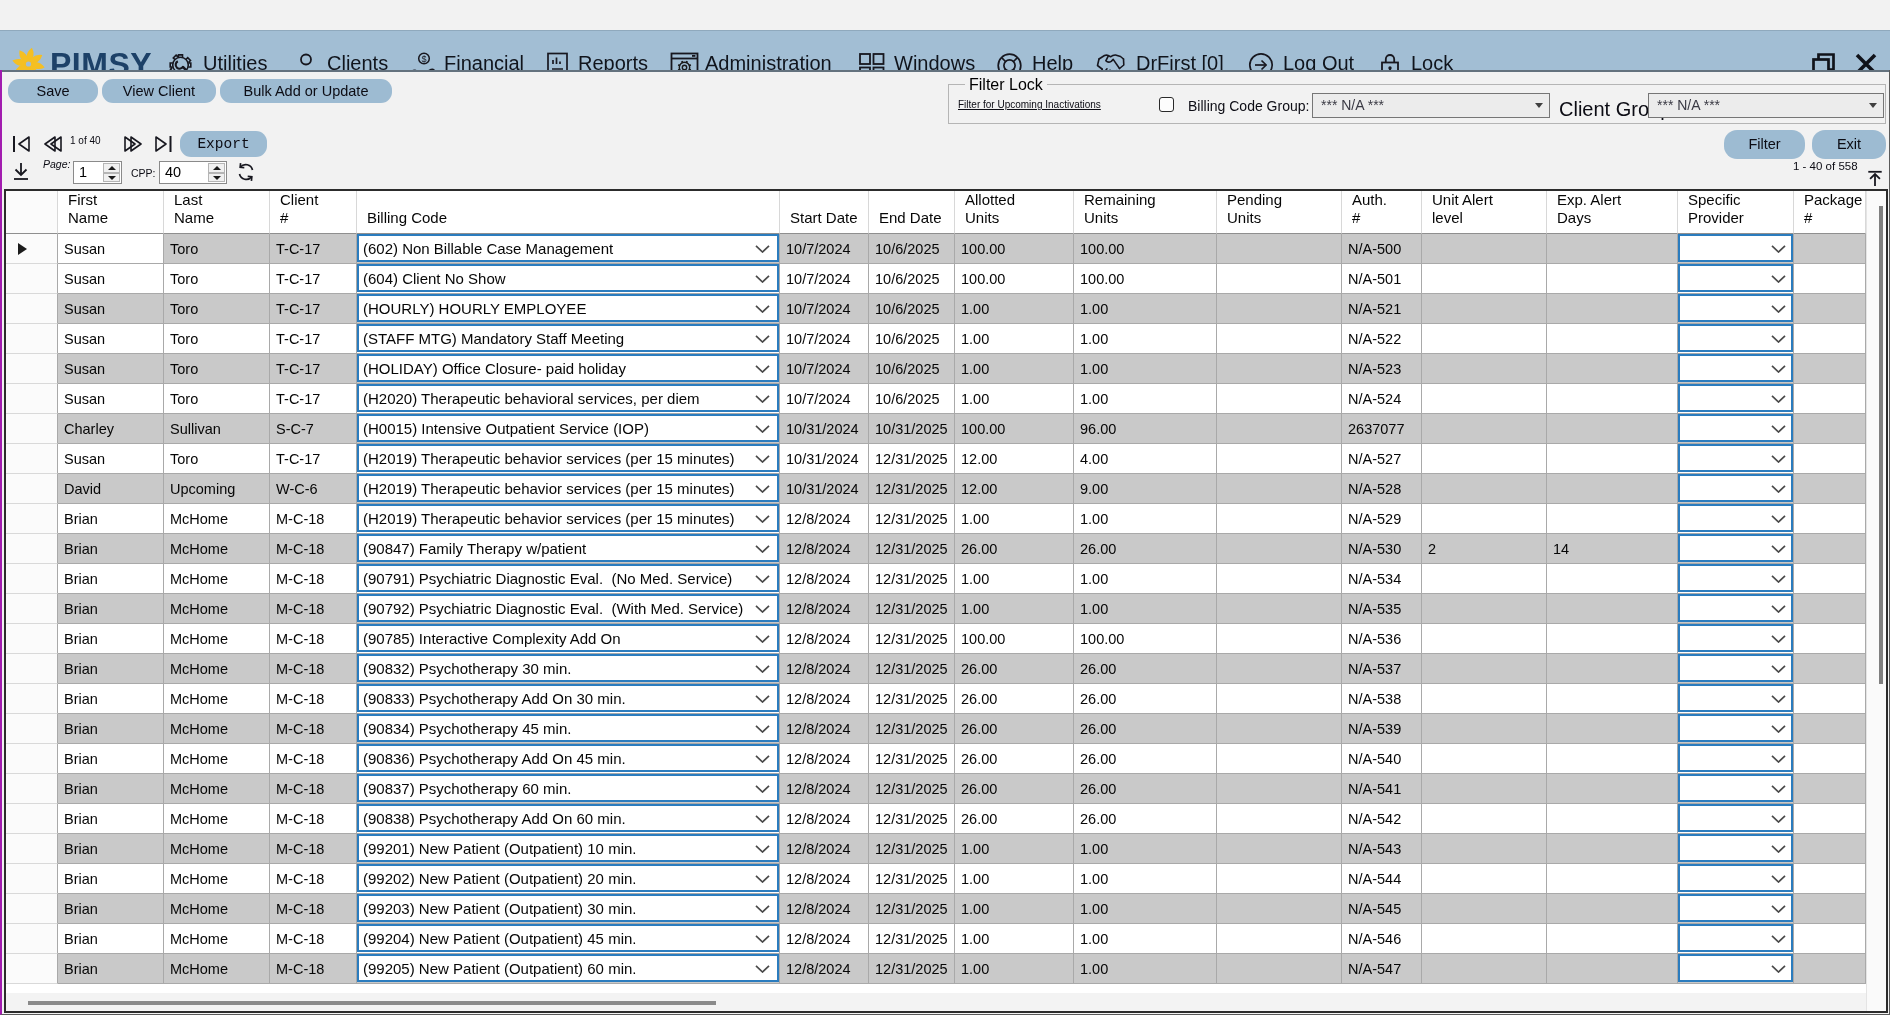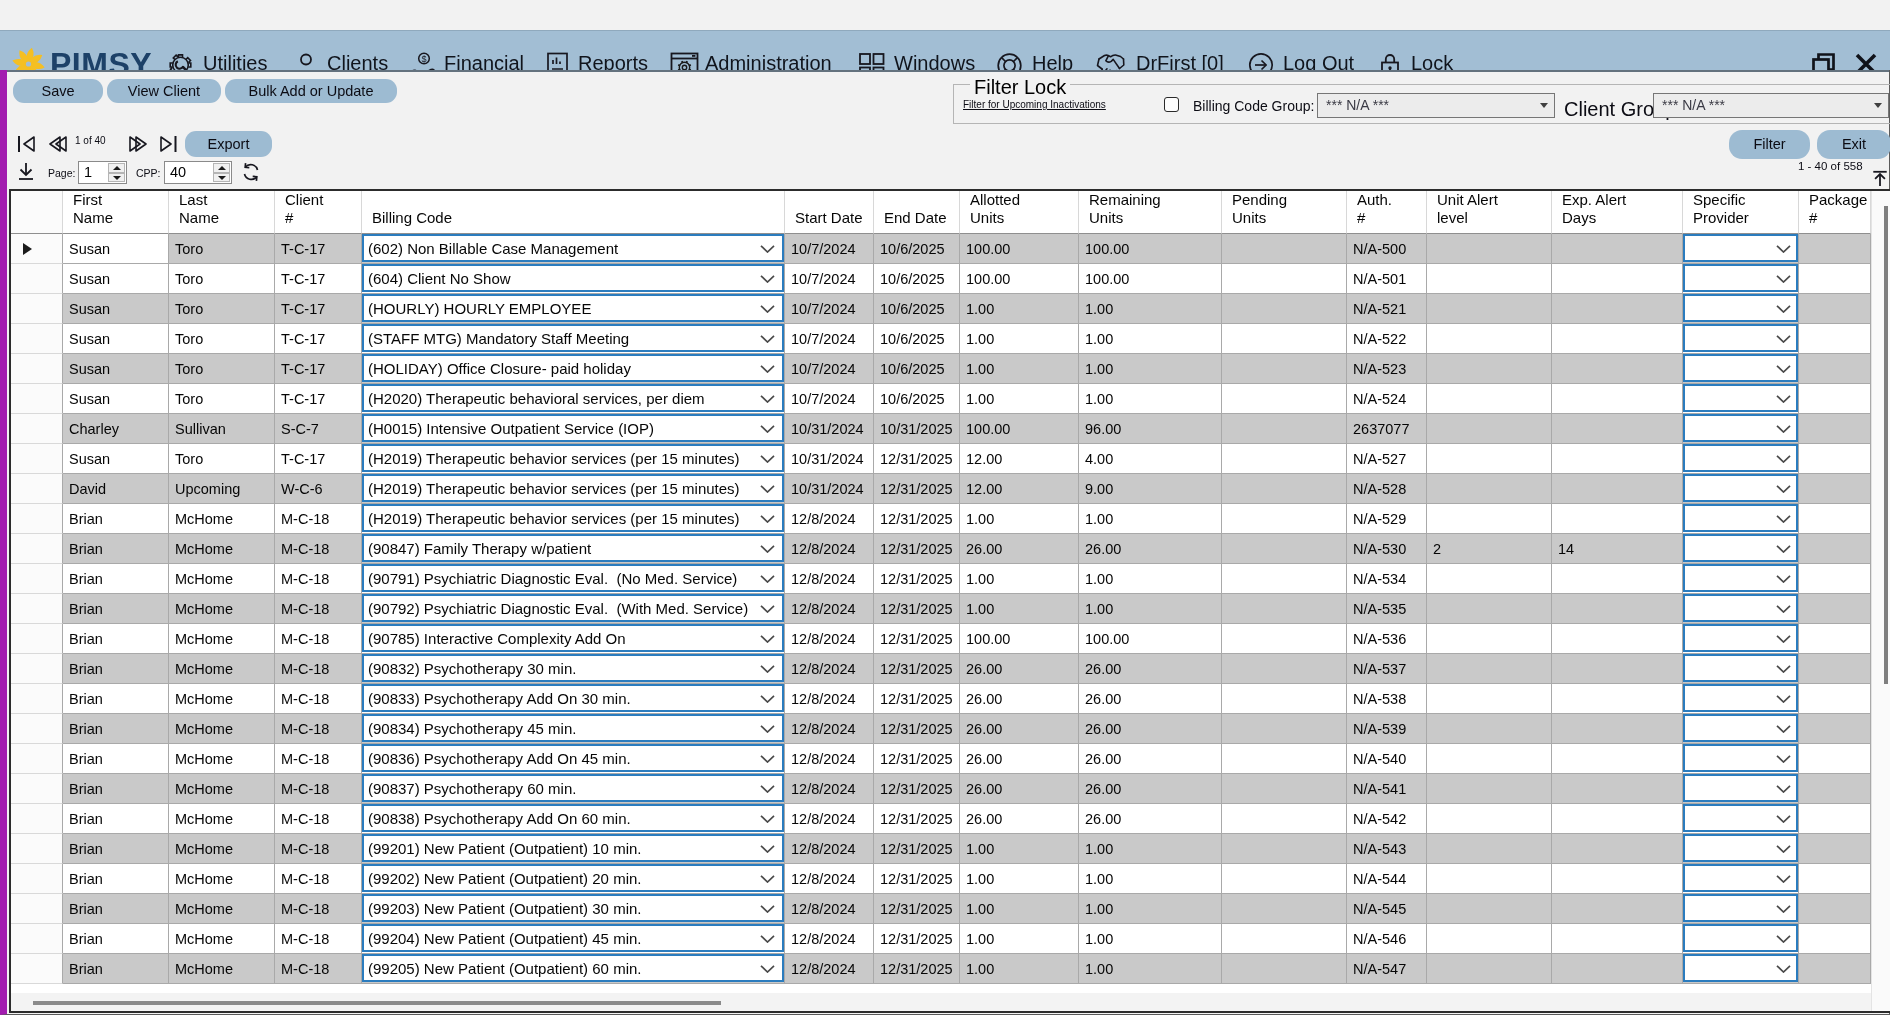--- a/index.html
+++ b/index.html
@@ -9,28 +9,28 @@
 #brand { position:absolute; left:50px; top:15px; font-size:32px; font-weight:bold; color:#1d4168; letter-spacing:0.5px; }
 #flower { position:absolute; left:12px; top:15px; }
 .mi { position:absolute; top:0; height:70px; }
 .mic { position:absolute; top:21px; left:0; }
 .mic svg { display:block; }
 .mit { position:absolute; top:21px; white-space:nowrap; font-size:20px; color:#10141c; }
 #winctl { position:absolute; left:0; top:0; width:100%; height:70px; pointer-events:none; }
 .wc { position:absolute; top:0; }
 
 
-#body { position:absolute; left:0; top:70px; width:1890px; height:945px; background:#f2f2f2; border-left:7px solid #a21caf; border-right:1px solid #5a5a5a; border-bottom:1px solid #5a5a5a; }
+#body { position:absolute; left:0; top:70px; width:1890px; height:945px; background:#f2f2f2; border-left:2px solid #a21caf; border-right:1px solid #5a5a5a; border-bottom:1px solid #5a5a5a; }
 #body::before { content:""; position:absolute; left:0; top:0; width:100%; height:2px; background:#64727e; }
 .btn { position:absolute; background:#9dbbd2; border-radius:11px; text-align:center; font-size:14.5px; color:#0c0c14; line-height:24px; height:24px; }
 .lbl { position:absolute; white-space:nowrap; color:#0c0c14; }
 
 
 #flock { position:absolute; left:946px; top:14px; width:938px; height:40px; border:1px solid #b5b5b5; }
-#flock legend { position:absolute; top:-9px; left:16px; background:#f2f2f2; padding:0 4px; font-size:20px; }
+#flock legend { position:absolute; top:-9px; left:16px; background:#f2f2f2; padding:0 4px; font-size:16px; }
 .checkbox { position:absolute; width:15px; height:15px; border:1.6px solid #2a2a2a; border-radius:3px; background:#fdfdfd; }
 .wincombo { position:absolute; height:25px; background:#ececec; border:1px solid #767676; font-size:14px; color:#3a3a44; line-height:23px; padding-left:8px; }
 .wincombo .arr { position:absolute; right:6px; top:9px; width:0; height:0; border-left:4.5px solid transparent; border-right:4.5px solid transparent; border-top:5.5px solid #404040; }
 
 
 .spin { position:absolute; height:23px; background:#fff; border:1px solid #8a8a8a; font-size:14.5px; }
 .spin .val { position:absolute; left:5px; top:2px; }
 .spin .btns { position:absolute; right:1px; top:1px; width:17px; height:19px; }
 .spin .b { position:absolute; left:0; width:17px; height:9.5px; background:#f0f0f0; border:1px solid #b5b5b5; }
 .spin .b.up { top:0; }
@@ -242,31 +242,31 @@
         </svg></span>
   <span class="lbl" style="left:68px; top:65px; font-size:10px;">1 of 40</span>
   <span style="position:absolute; left:122px; top:66px;"><svg width="18" height="16" viewBox="0 0 18 16">
           <path d="M7,1 L17,8 L7,15 Z" fill="none" stroke="#17171f" stroke-width="1.6" stroke-linejoin="round"></path>
           <path d="M1,1 L11,8 L1,15 Z" fill="none" stroke="#17171f" stroke-width="1.6" stroke-linejoin="round"></path>
         </svg></span>
   <span style="position:absolute; left:151px; top:66px;"><svg width="20" height="16" viewBox="0 0 20 16">
           <path d="M3,1 L13,8 L3,15 Z" fill="none" stroke="#17171f" stroke-width="1.6" stroke-linejoin="round"></path>
           <line x1="17.5" y1="0" x2="17.5" y2="16" stroke="#17171f" stroke-width="2"></line>
         </svg></span>
-  <div class="btn" style="left:178px; top:61px; width:87px; height:26px; line-height:26px;">Export</div>
+  <div class="btn" style="left:178px; top:61px; width:87px; height:26px; line-height:26px;font-family:Liberation Mono, monospace;">Export</div>
 
   <div class="btn" style="left:1722px; top:60px; width:81px; height:29px; line-height:29px; border-radius:13px;">Filter</div>
   <div class="btn" style="left:1810px; top:60px; width:74px; height:29px; line-height:29px; border-radius:13px;">Exit</div>
 
   <span style="position:absolute; left:10px; top:92px;"><svg width="18" height="20" viewBox="0 0 18 20">
           <line x1="9" y1="1" x2="9" y2="12" stroke="#17171f" stroke-width="1.8"></line>
           <path d="M3.5,7.5 L9,13 L14.5,7.5" fill="none" stroke="#17171f" stroke-width="1.8"></path>
           <line x1="2" y1="17" x2="16" y2="17" stroke="#17171f" stroke-width="1.8"></line>
         </svg></span>
-  <span class="lbl" style="left:41px; top:97px; font-size:10.5px;">Page:</span>
+  <span class="lbl" style="left:41px; top:88px; font-size:10.5px;font-style:italic;">Page:</span>
   <div class="spin" style="left:71px; top:91px; width:49px;">
         <span class="val">1</span>
         <span class="btns">
           <span class="b up"></span>
           <span class="b dn"></span>
         </span>
       </div>
   <span class="lbl" style="left:129px; top:97px; font-size:10.5px;">CPP:</span>
   <div class="spin" style="left:157px; top:91px; width:68px;">
         <span class="val">40</span>

